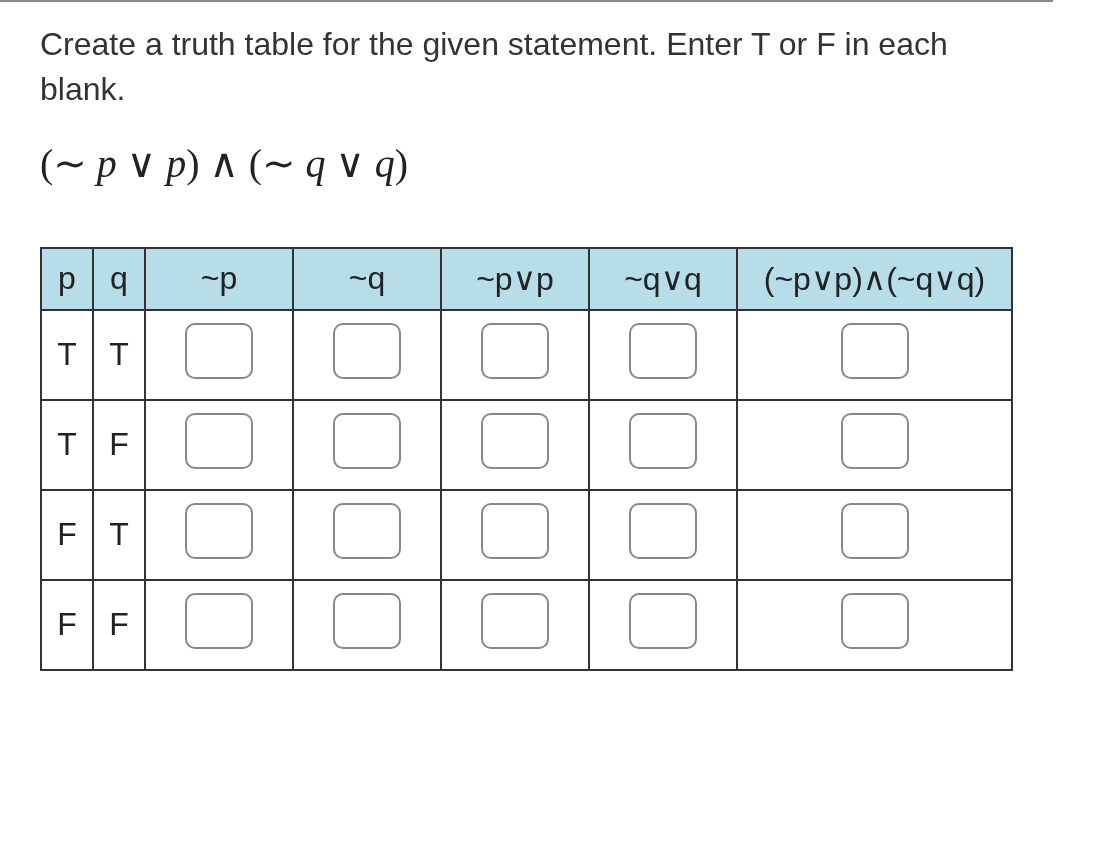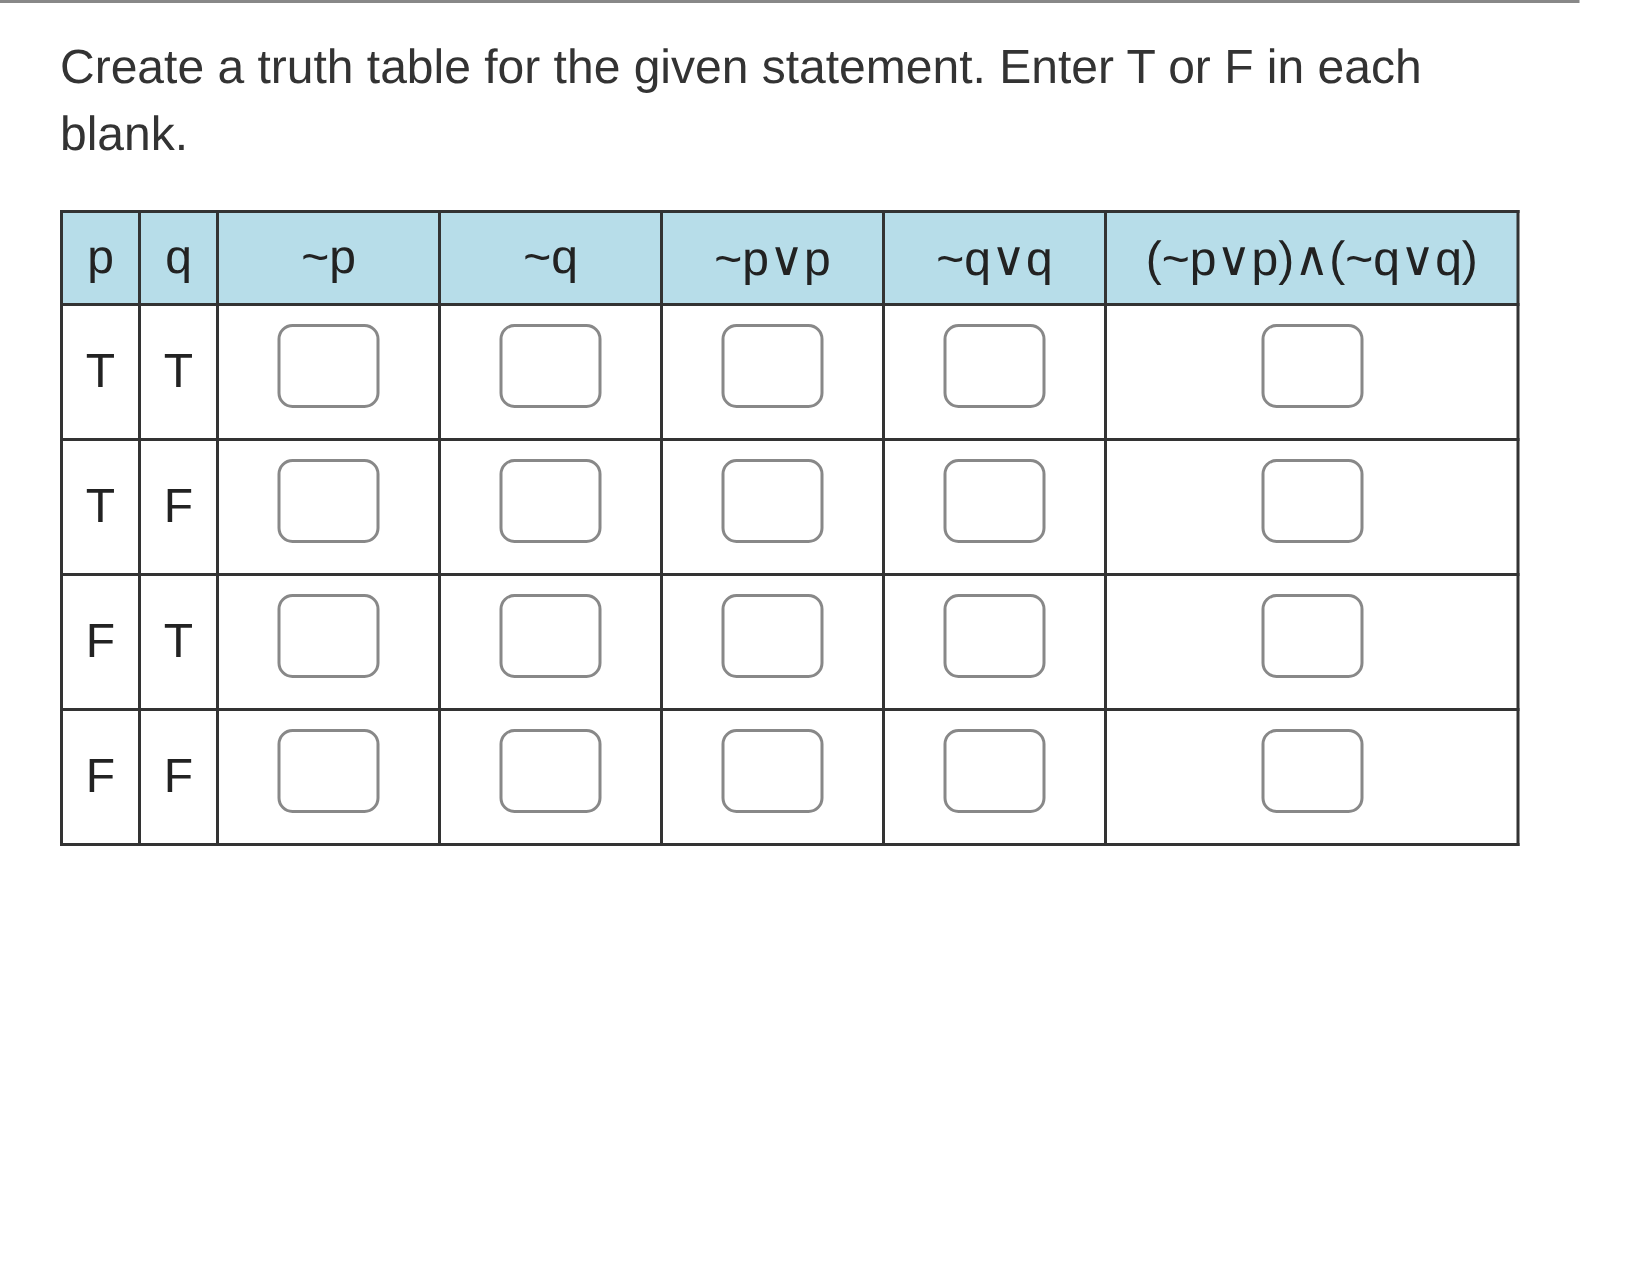--- a/index.html
+++ b/index.html
@@ -67,20 +67,23 @@
     border-radius: 10px;
     background: #fff;
   }
 </style>
 </head>
 <body>
 
 <div class="container">
   <div class="instructions">Create a truth table for the given statement.  Enter T or F in each blank.</div>
 
+  <div class="expression">
+    <span class="paren">(</span><span class="op">∼ </span>p<span class="op"> ∨ </span>p<span class="paren">)</span><span class="op"> ∧ </span><span class="paren">(</span><span class="op">∼ </span>q<span class="op"> ∨ </span>q<span class="paren">)</span>
+  </div>
 
   <table class="truth">
     <colgroup>
       <col class="col-p">
         <col class="col-q">
         <col class="col-notp">
         <col class="col-notq">
         <col class="col-pvp">
         <col class="col-qvq">
         <col class="col-final">

